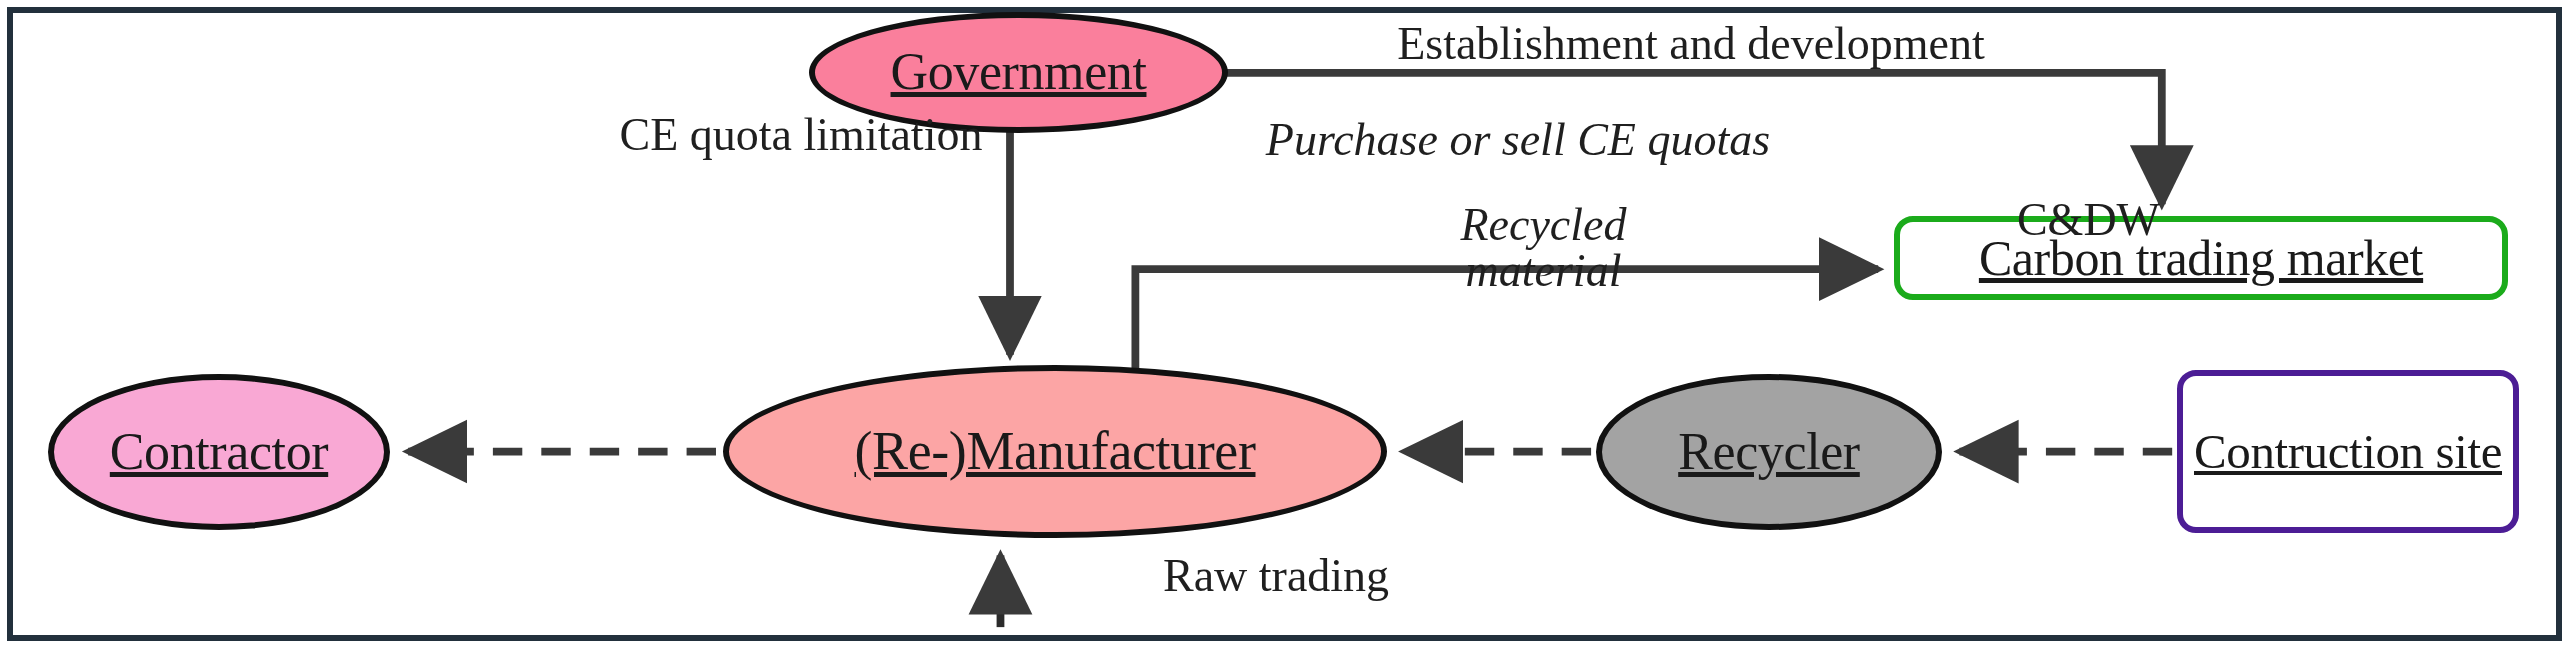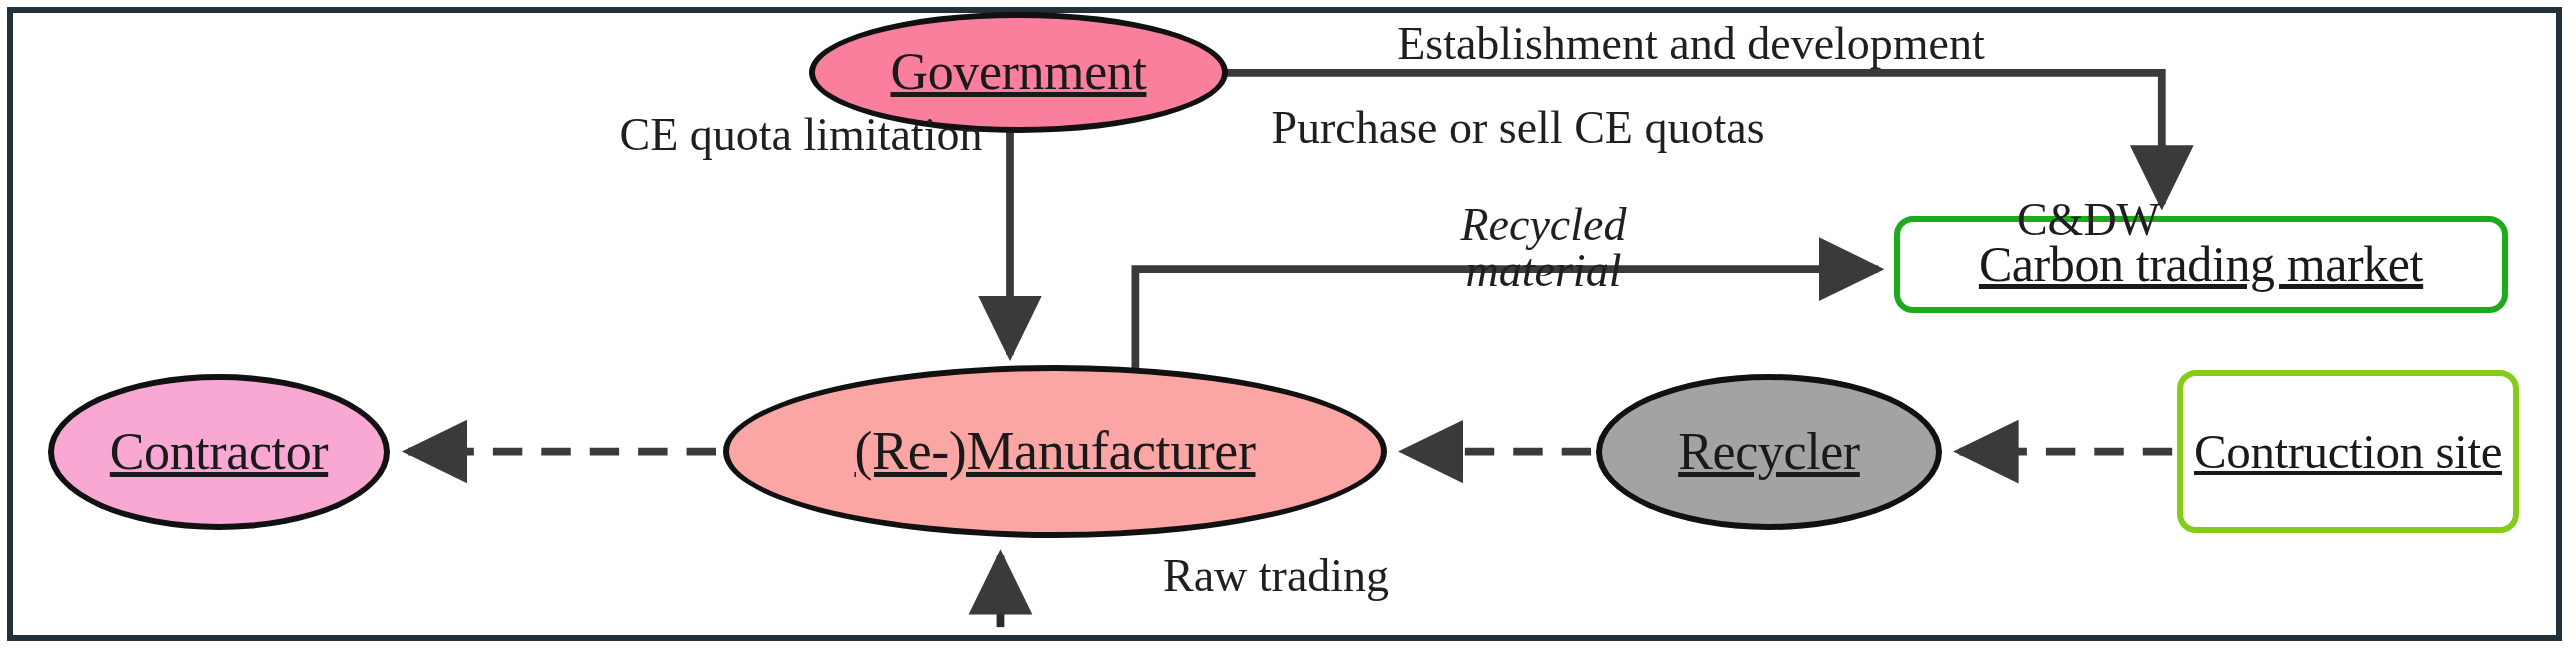--- a/index.html
+++ b/index.html
@@ -75,42 +75,42 @@
   }
   #node-contractor .node-label { font-size: 52px; }
 
   #node-recycler {
     left: 1596px; top: 374px; width: 346px; height: 156px;
     background: #a3a3a3;
   }
   #node-recycler .node-label { font-size: 52px; }
 
   #node-carbon-market {
-    left: 1894px; top: 216px; width: 614px; height: 97px;
+    left: 1894px; top: 216px; width: 614px; height: 84px;
     border: 6px solid #1bab1b;
   }
   #node-carbon-market .node-label { font-size: 50px; }
 
   #node-construction-site {
     left: 2177px; top: 370px; width: 342px; height: 163px;
-    border: 6px solid #84cc16;
+    border: 6px solid #4c1d95;
   }
   #node-construction-site .node-label { font-size: 49px; }
 
   .edge-label {
     position: absolute;
     color: #1f1f1f;
     font-size: 46px;
     line-height: 1.0;
     white-space: pre-line;
     text-align: center;
   }
   #label-establishment { left: 1319px; top: 21px; width: 744px; }
   #label-ce-quota      { left: 559px;  top: 112px; width: 484px; }
-  #label-purchase      { left: 1172px; top: 105px; width: 692px; }
+  #label-purchase      { left: 1172px; top: 117px; width: 692px; font-style: italic; }
   #label-low-carbon    { left: 441px;  top: 197px; width: 285px; top: 197px; }
   #label-recycled      { left: 1401px; top: 202px; width: 285px; font-style: italic; }
   #label-cdw           { left: 1989px; top: 197px; width: 199px; }
   #label-raw-material  { left: 1163px; top: 553px; width: 363px; text-align: left; }
 
   
   #label-low-carbon  { top: 201px; }
 </style>
 </head>
 <body>

